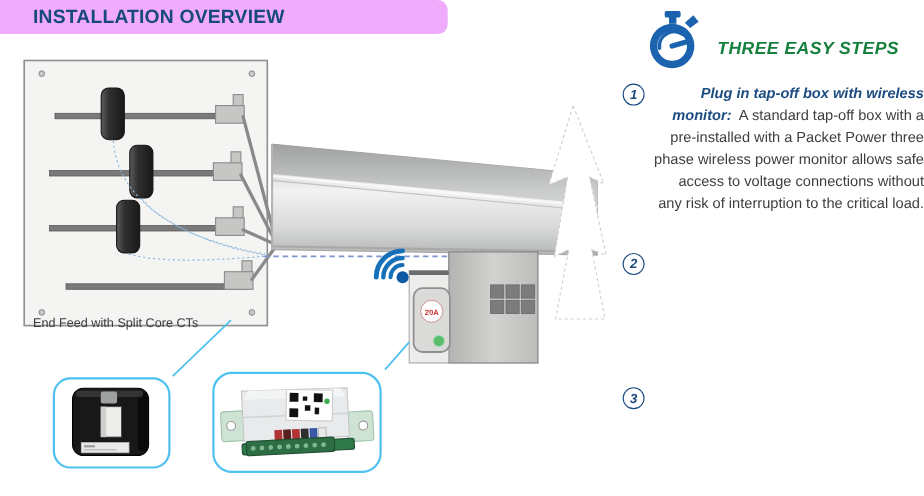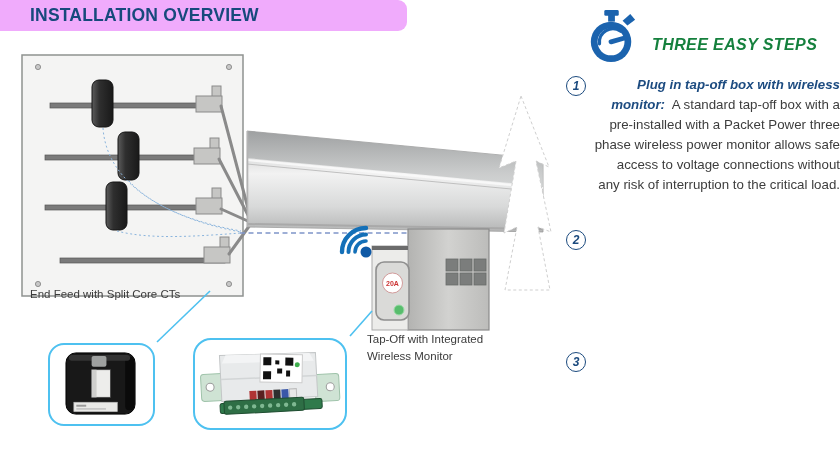--- a/index.html
+++ b/index.html
@@ -171,24 +171,20 @@
       <line x1="210" y1="291" x2="157" y2="342"></line>
       <line x1="350" y1="336" x2="372" y2="311"></line>
     </g>
   </svg>
 
   <div class="header-band">
     <h1>INSTALLATION OVERVIEW</h1>
   </div>
 
   <div class="caption cap-endfeed">End Feed with Split Core CTs</div>
-  <div class="caption cap-tapoff">
-    <div>Tap-Off with Integrated</div>
-    <div>Wireless  Monitor</div>
-  </div>
 
   <div class="inset inset-ct">
     <svg width="99" height="75" viewBox="0 0 100 76">
       <rect x="14" y="6" width="70" height="62" rx="10" fill="#181818" stroke="#000000"></rect>
       <rect x="74" y="10" width="9" height="54" rx="4" fill="#0a0a0a"></rect>
       <rect x="17" y="8" width="62" height="6" rx="3" fill="#3a3a3a" opacity="0.85"></rect>
       <rect x="40" y="9" width="15" height="11" rx="2" fill="#9fa1a0"></rect>
       <rect x="40" y="23" width="19" height="28" fill="#ededeb" stroke="#444444" stroke-width="0.8"></rect>
       <rect x="40" y="23" width="5" height="28" fill="#cfcfcd"></rect>
       <rect x="22" y="56" width="44" height="9.5" fill="#e9e9e7" stroke="#b9b9b9" stroke-width="0.7"></rect>

